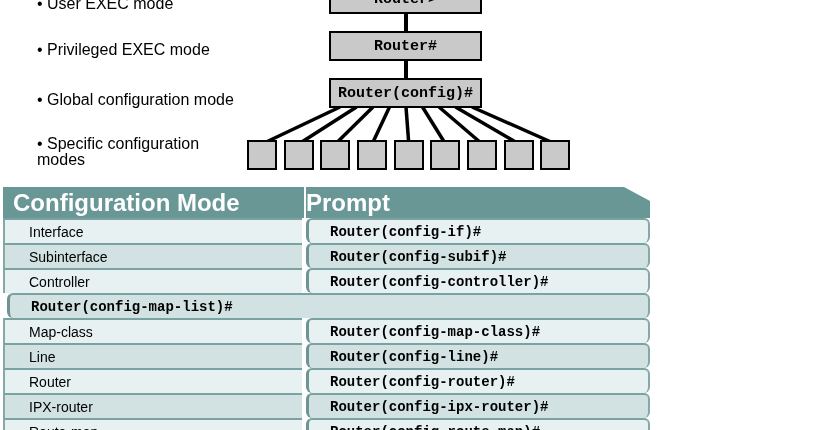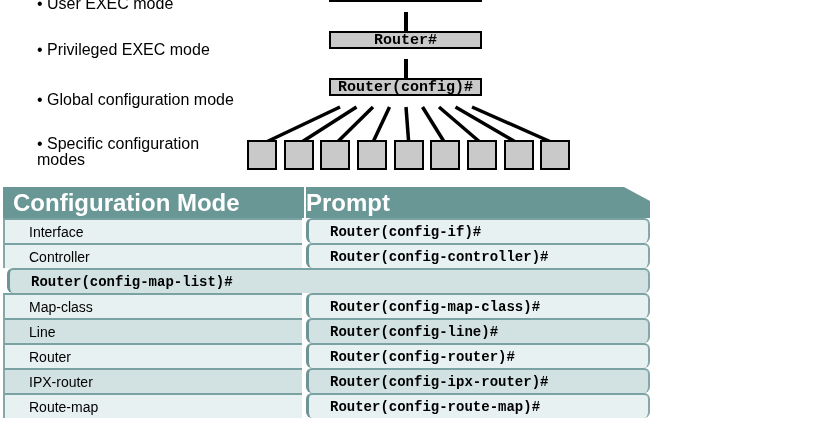--- a/index.html
+++ b/index.html
@@ -12,21 +12,21 @@
   
   .bullet {
     position:absolute; left:37px; font-size:16px; line-height:17px; color:#000;
   }
   .bullet.b1 { top:-5px; }
   .bullet.b2 { top:41px; }
   .bullet.b3 { top:91px; }
   .bullet.b4 { top:136px; width:182px; line-height:16px; }
 
   .dbox {
-    position:absolute; left:329px; width:153px; height:18px;
+    position:absolute; left:329px; width:153px; height:30px;
     background:#c9c9c9; border:2px solid #000;
     display:flex; align-items:center; justify-content:center;
     font-family:"Liberation Mono","DejaVu Sans Mono",monospace;
     font-weight:bold; font-size:15px; letter-spacing:0px; color:#000;
   }
   .dbox.user   { top:-16px; }
   .dbox.priv   { top:31px; }
   .dbox.config { top:78px; }
 
   .connectors { position:absolute; left:0; top:0; width:600px; height:180px; }
@@ -116,20 +116,25 @@
       <div class="th-mode">Configuration Mode</div>
       <div class="hdr-gap"></div>
       <div class="th-prompt">Prompt</div>
     </div>
 
     <div class="trow light">
       <div class="cell-mode">Interface</div>
       <div class="col-gap"></div>
       <div class="cell-prompt">Router(config-if)#</div>
     </div>
+    <div class="trow dark">
+      <div class="cell-mode">Subinterface</div>
+      <div class="col-gap"></div>
+      <div class="cell-prompt">Router(config-subif)#</div>
+    </div>
     <div class="trow light">
       <div class="cell-mode">Controller</div>
       <div class="col-gap"></div>
       <div class="cell-prompt">Router(config-controller)#</div>
     </div>
     <div class="trow dark">
       <div class="col-gap"></div>
       <div class="cell-prompt">Router(config-map-list)#</div>
     </div>
     <div class="trow light">

